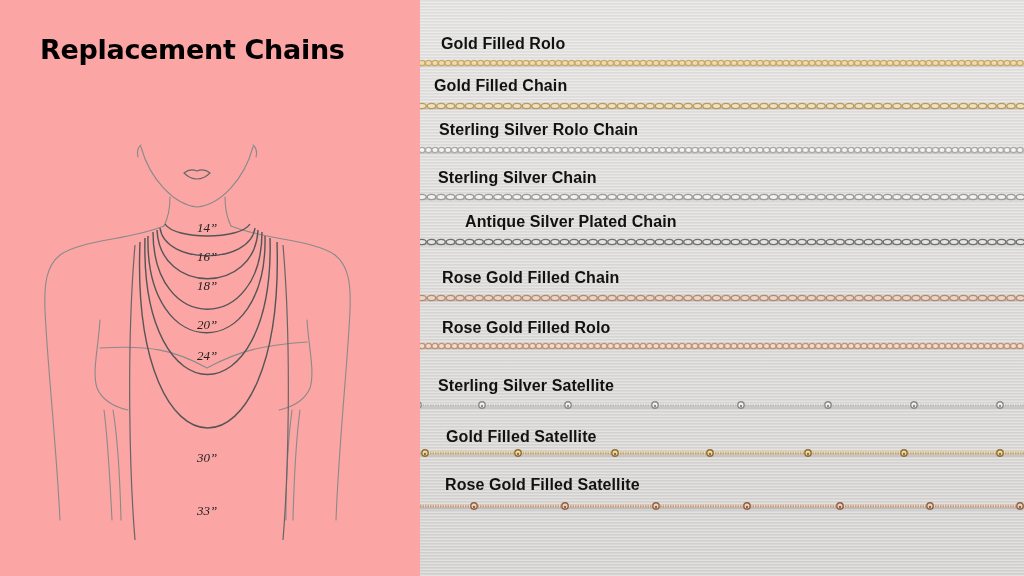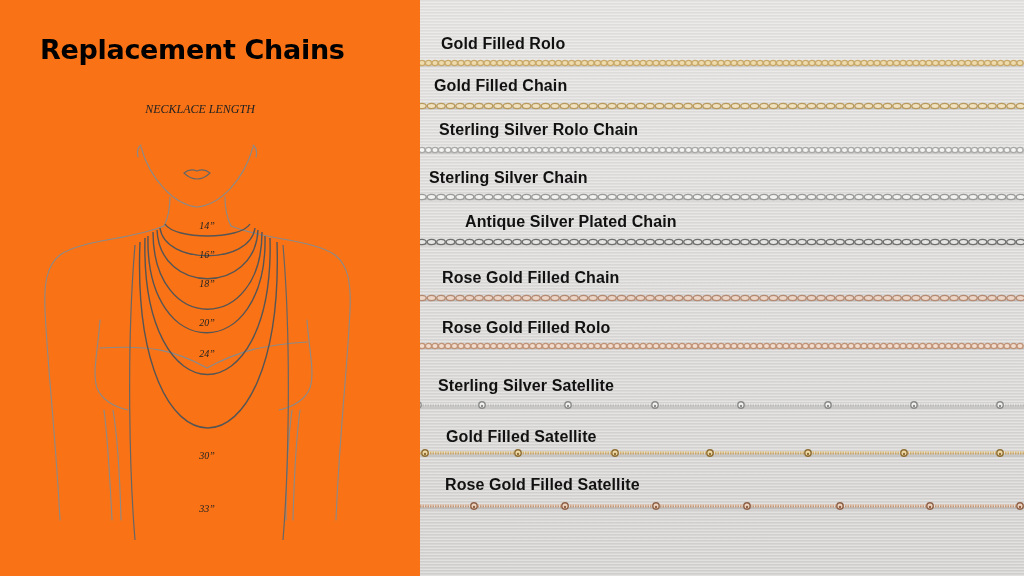--- a/index.html
+++ b/index.html
@@ -1,23 +1,23 @@
 <!DOCTYPE html>
 <html><head>
 <meta charset="utf-8">
 <style>
   html, body { margin: 0; padding: 0; }
   body { width: 1024px; height: 576px; overflow: hidden; background: #ffffff; position: relative; font-family: "Liberation Sans", sans-serif; }
 
-  .left-panel { position: absolute; left: 0; top: 0; width: 420px; height: 576px; background: #f97316; }
+  .left-panel { position: absolute; left: 0; top: 0; width: 420px; height: 576px; background: #fca5a5; }
   .slide-title { position: absolute; left: 40px; top: 34px; font-family: "DejaVu Sans", sans-serif; font-weight: bold; font-size: 27px; color: #000; letter-spacing: -0.3px; white-space: nowrap; }
   .diagram-title { position: absolute; left: 0; width: 400px; text-align: center; top: 102px; font-family: "Liberation Serif", serif; font-style: italic; font-size: 12px; color: #222; }
   .diagram-subtitle { position: absolute; left: 0; width: 400px; text-align: center; top: 117px; font-family: "Liberation Serif", serif; font-style: italic; font-size: 8px; color: #333; }
   .diagram-svg { position: absolute; left: 0; top: 0; }
-  .length-label { position: absolute; font-family: "Liberation Serif", serif; font-style: italic; font-size: 10px; color: #222; transform: translateX(-50%); }
+  .length-label { position: absolute; font-family: "Liberation Serif", serif; font-style: italic; font-size: 13px; color: #222; transform: translateX(-50%); }
 
   .right-panel { position: absolute; left: 420px; top: 0; width: 672px; height: 576px; background: #dcdbd9;
     background-image:
       repeating-linear-gradient(0deg, rgba(255,255,255,0.35) 0px, rgba(255,255,255,0.35) 1px, rgba(0,0,0,0.03) 2px, rgba(0,0,0,0.0) 3px),
       linear-gradient(180deg, #e2e1df 0%, #d8d7d5 60%, #d2d1cf 100%);
   }
   .chain-label { position: absolute; font-family: "Liberation Sans", sans-serif; font-weight: bold; font-size: 16px; color: #111; white-space: nowrap; letter-spacing: 0.1px; }
   .chain-svg { position: absolute; left: 0; top: 0; }
 </style>
 </head>
@@ -60,21 +60,20 @@
       <path d="M148 236 C145 365 268 365 265 236"></path>
       <path d="M145 238 C140 420 275 420 270 238"></path>
       <path d="M140 242 C130 490 285 490 277 242"></path>
     </g>
     <g fill="none" stroke="#666" stroke-width="1.2">
       <path d="M135 245 C126 350 130 480 135 540"></path>
       <path d="M283 245 C292 350 288 480 283 540"></path>
     </g>
   </svg>
 
-  <div class="diagram-title">NECKLACE LENGTH</div>
 
   <div id="length-labels">
       <div class="length-label" style="left: 207px; top: 220px;">14”</div>
       <div class="length-label" style="left: 207px; top: 249px; text-align: right;">16”</div>
       <div class="length-label" style="left: 207px; top: 278px;">18”</div>
       <div class="length-label" style="left: 207px; top: 317px;">20”</div>
       <div class="length-label" style="left: 207px; top: 348px;">24”</div>
       <div class="length-label" style="left: 207px; top: 450px;">30”</div>
       <div class="length-label" style="left: 207px; top: 503px;">33”</div>
     </div>
@@ -347,21 +346,21 @@
           <ellipse cx="561" cy="6" rx="3.1" ry="2.6" fill="#f4f4f2" stroke="#a9a9a7" stroke-width="1.3"></ellipse>
           <ellipse cx="567.5" cy="6" rx="3.1" ry="2.6" fill="#f4f4f2" stroke="#a9a9a7" stroke-width="1.3"></ellipse>
           <ellipse cx="574" cy="6" rx="3.1" ry="2.6" fill="#f4f4f2" stroke="#a9a9a7" stroke-width="1.3"></ellipse>
           <ellipse cx="580.5" cy="6" rx="3.1" ry="2.6" fill="#f4f4f2" stroke="#a9a9a7" stroke-width="1.3"></ellipse>
           <ellipse cx="587" cy="6" rx="3.1" ry="2.6" fill="#f4f4f2" stroke="#a9a9a7" stroke-width="1.3"></ellipse>
           <ellipse cx="593.5" cy="6" rx="3.1" ry="2.6" fill="#f4f4f2" stroke="#a9a9a7" stroke-width="1.3"></ellipse>
           <ellipse cx="600" cy="6" rx="3.1" ry="2.6" fill="#f4f4f2" stroke="#a9a9a7" stroke-width="1.3"></ellipse>
         </svg>
       </div>
       <div>
-        <div class="chain-label" style="left: 9px; top: 169px;">Sterling Silver Chain</div>
+        <div class="chain-label" style="left: 18px; top: 169px;">Sterling Silver Chain</div>
         <svg class="chain-svg" width="604" height="12" style="top: 191px;">
           <line x1="0" x2="604" y1="8.5" y2="8.5" stroke="rgba(0,0,0,0.12)" stroke-width="2"></line>
           <line x1="0" x2="604" y1="6" y2="6" stroke="#9a9a98" stroke-width="1.2"></line>
           <ellipse cx="2" cy="6" rx="4.2" ry="2.6" fill="#f2f2f0" stroke="#9a9a98" stroke-width="1.3"></ellipse>
           <ellipse cx="11.5" cy="6" rx="4.2" ry="2.6" fill="#f2f2f0" stroke="#9a9a98" stroke-width="1.3"></ellipse>
           <ellipse cx="21" cy="6" rx="4.2" ry="2.6" fill="#f2f2f0" stroke="#9a9a98" stroke-width="1.3"></ellipse>
           <ellipse cx="30.5" cy="6" rx="4.2" ry="2.6" fill="#f2f2f0" stroke="#9a9a98" stroke-width="1.3"></ellipse>
           <ellipse cx="40" cy="6" rx="4.2" ry="2.6" fill="#f2f2f0" stroke="#9a9a98" stroke-width="1.3"></ellipse>
           <ellipse cx="49.5" cy="6" rx="4.2" ry="2.6" fill="#f2f2f0" stroke="#9a9a98" stroke-width="1.3"></ellipse>
           <ellipse cx="59" cy="6" rx="4.2" ry="2.6" fill="#f2f2f0" stroke="#9a9a98" stroke-width="1.3"></ellipse>

